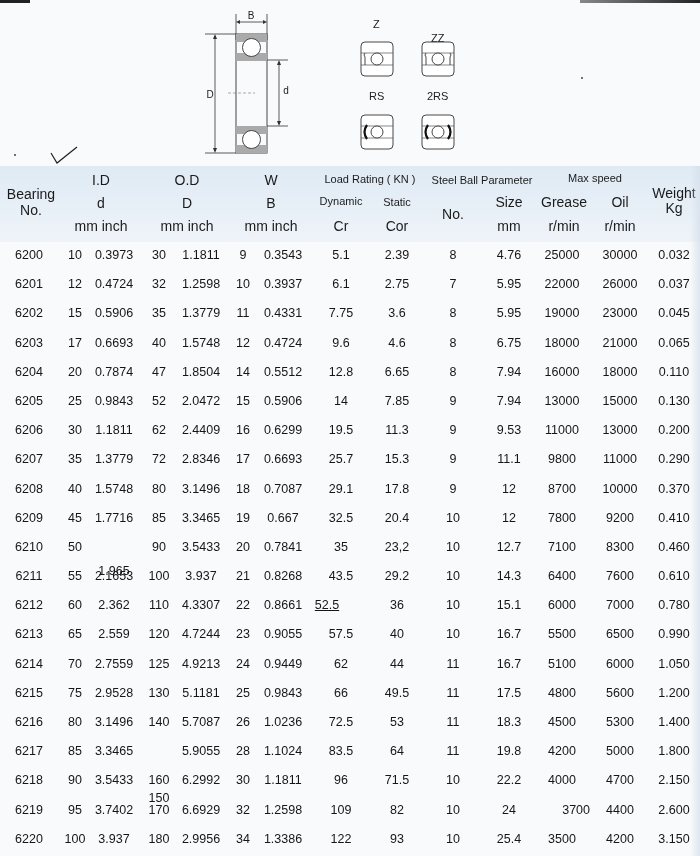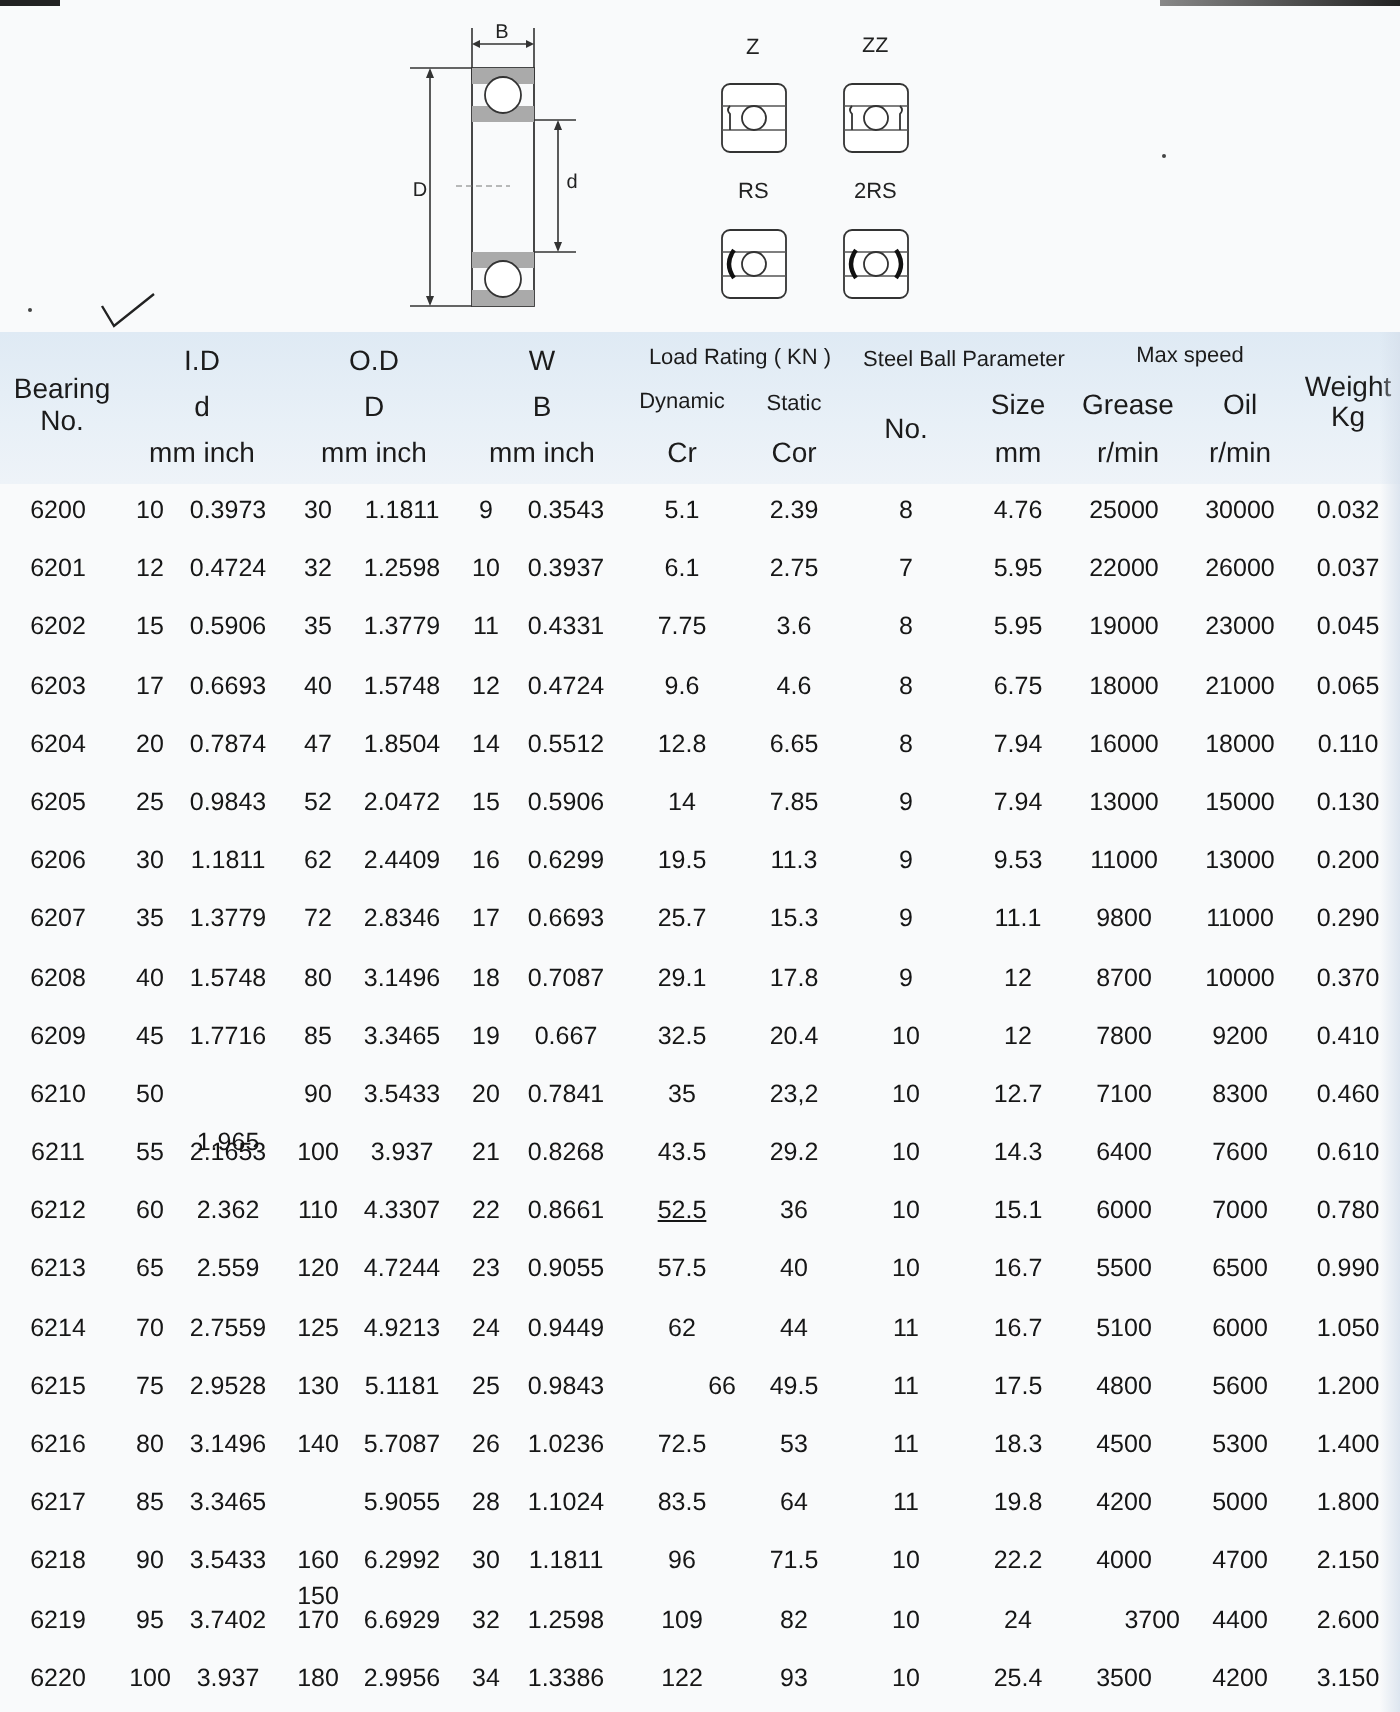--- a/index.html
+++ b/index.html
@@ -67,21 +67,21 @@
   <line x1="67" y1="52" x2="88" y2="52" stroke="#333" stroke-width="0.8"></line>
   <line x1="67" y1="118" x2="88" y2="118" stroke="#333" stroke-width="0.8"></line>
   <line x1="79" y1="54" x2="79" y2="116" stroke="#333" stroke-width="0.8"></line>
   <polygon points="79,52 77,57 81,57" fill="#333"></polygon>
   <polygon points="79,118 77,113 81,113" fill="#333"></polygon>
   <text x="86" y="86" font-size="10" text-anchor="middle" fill="#222" font-family="Liberation Sans, sans-serif">d</text>
 </svg>
 
 <div class="seals">
   <span class="seal-label" style="left:18px; top:4px;">Z</span>
-  <span class="seal-label" style="left:76px; top:4px;font-family:Liberation Mono, monospace;">ZZ</span>
+  <span class="seal-label" style="left:76px; top:18px;">ZZ</span>
   <span class="seal-label" style="left:14px; top:76px;">RS</span>
   <span class="seal-label" style="left:72px; top:76px;">2RS</span>
   <svg style="position:absolute;left:5px;top:27px" width="34" height="36">
     <rect x="1" y="1" width="32" height="34" rx="4" fill="#fff" stroke="#333" stroke-width="0.9"></rect>
     <line x1="1" y1="12" x2="33" y2="12" stroke="#555" stroke-width="0.7"></line>
     <line x1="1" y1="24" x2="33" y2="24" stroke="#555" stroke-width="0.7"></line>
     <circle cx="17" cy="18" r="6" fill="#fff" stroke="#333" stroke-width="0.9"></circle>
     <path d="M5 12 q-2 2 0 4 v8" fill="none" stroke="#333" stroke-width="0.9"></path>
   </svg>
   <svg style="position:absolute;left:66px;top:27px" width="34" height="36">
@@ -351,21 +351,21 @@
         <span class="c" style="left: 648px; width: 52px;">0.610</span>
       </div>
       <div class="row">
         <span class="c" style="left: 4px; width: 50px;">6212</span>
         <span class="c" style="left: 62px; width: 26px;">60</span>
         <span class="c" style="left: 88px; width: 52px;">2.362</span>
         <span class="c" style="left: 145px; width: 28px;">110</span>
         <span class="c" style="left: 175px; width: 52px;">4.3307</span>
         <span class="c" style="left: 232px; width: 22px;">22</span>
         <span class="c" style="left: 257px; width: 52px;">0.8661</span>
-        <span class="c" style="left: 314px; width: 54px; text-decoration: underline;">52.5</span>
+        <span class="c" style="left: 300px; width: 54px; text-decoration: underline;">52.5</span>
         <span class="c" style="left: 370px; width: 54px;">36</span>
         <span class="c" style="left: 430px; width: 46px;">10</span>
         <span class="c" style="left: 484px; width: 50px;">15.1</span>
         <span class="c" style="left: 534px; width: 56px;">6000</span>
         <span class="c" style="left: 592px; width: 56px;">7000</span>
         <span class="c" style="left: 648px; width: 52px;">0.780</span>
       </div>
       <div class="row">
         <span class="c" style="left: 4px; width: 50px;">6213</span>
         <span class="c" style="left: 62px; width: 26px;">65</span>
@@ -399,21 +399,21 @@
         <span class="c" style="left: 648px; width: 52px;">1.050</span>
       </div>
       <div class="row">
         <span class="c" style="left: 4px; width: 50px;">6215</span>
         <span class="c" style="left: 62px; width: 26px;">75</span>
         <span class="c" style="left: 88px; width: 52px;">2.9528</span>
         <span class="c" style="left: 145px; width: 28px;">130</span>
         <span class="c" style="left: 175px; width: 52px;">5.1181</span>
         <span class="c" style="left: 232px; width: 22px;">25</span>
         <span class="c" style="left: 257px; width: 52px;">0.9843</span>
-        <span class="c" style="left: 314px; width: 54px; text-align: right;">66</span>
+        <span class="c" style="left: 314px; width: 54px;">66</span>
         <span class="c" style="left: 370px; width: 54px;">49.5</span>
         <span class="c" style="left: 430px; width: 46px;">11</span>
         <span class="c" style="left: 484px; width: 50px;">17.5</span>
         <span class="c" style="left: 534px; width: 56px;">4800</span>
         <span class="c" style="left: 592px; width: 56px;">5600</span>
         <span class="c" style="left: 648px; width: 52px;">1.200</span>
       </div>
       <div class="row">
         <span class="c" style="left: 4px; width: 50px;">6216</span>
         <span class="c" style="left: 62px; width: 26px;">80</span>

